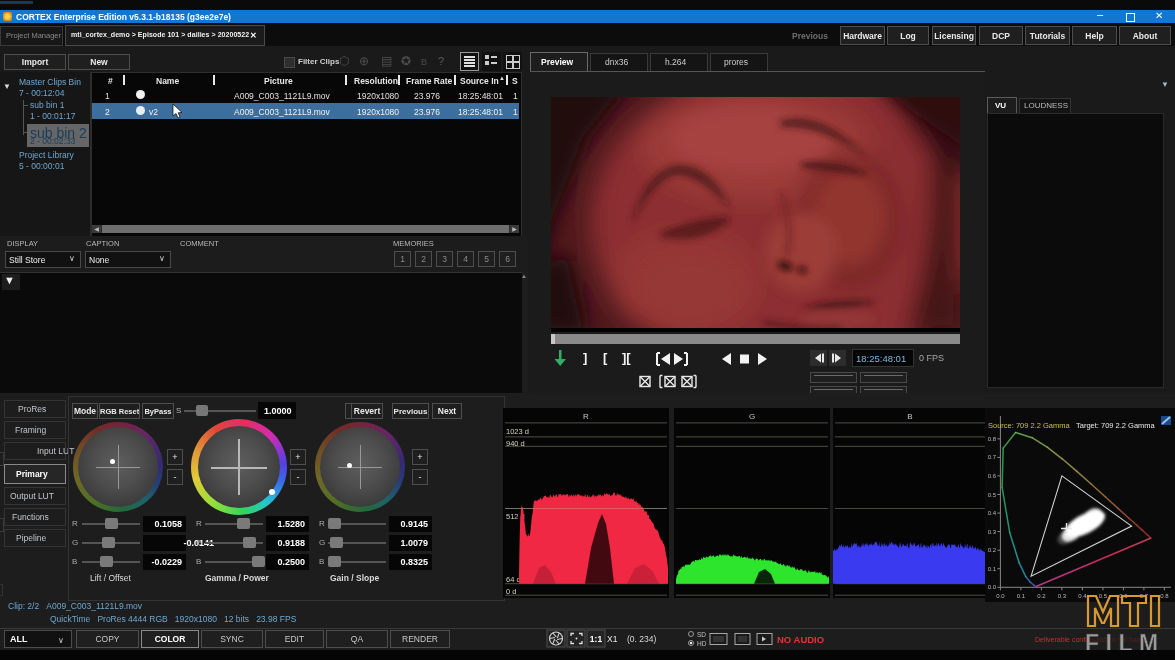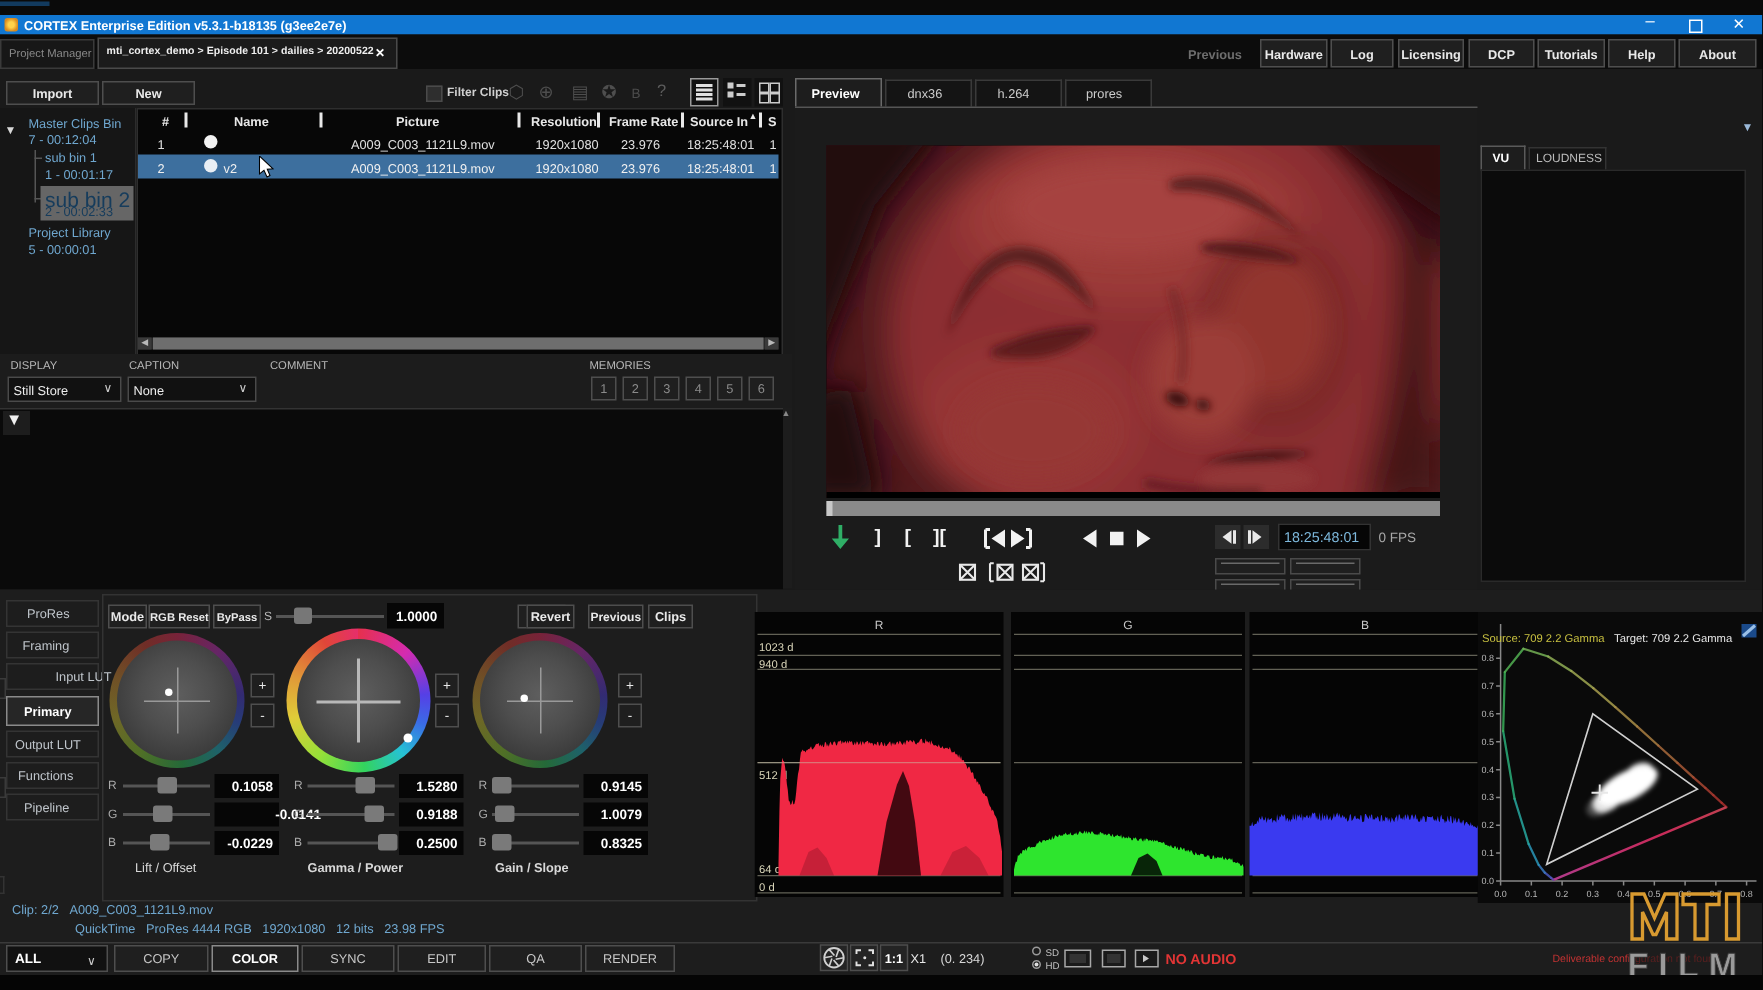--- a/index.html
+++ b/index.html
@@ -311,21 +311,21 @@
 <div class="btn" style="left:99px;top:403px;width:41px;height:16px;font-size:7.5px;font-weight:bold;line-height:15px;">RGB Reset</div>
 <div class="btn" style="left:142px;top:403px;width:32px;height:16px;font-size:7.5px;font-weight:bold;line-height:15px;">ByPass</div>
 <div class="lbl" style="left:176px;top:406px;font-size:8px;color:#bbb;">S</div>
 <div class="abs" style="left:184px;top:410px;width:72px;height:2px;background:#555;"></div>
 <div class="abs" style="left:196px;top:405px;width:12px;height:11px;background:#777;border-radius:2px;"></div>
 <div class="abs" style="left:258px;top:402px;width:38px;height:17px;background:#060606;"></div>
 <div class="lbl" style="left:264px;top:406px;font-size:9px;font-weight:bold;color:#fff;">1.0000</div>
 <div class="btn" style="left:309px;top:403px;width:32px;height:16px;font-size:8.5px;font-weight:bold;line-height:15px;margin-left:36px;">Save</div>
 <div class="btn" style="left:351px;top:403px;width:32px;height:16px;font-size:8.5px;font-weight:bold;line-height:15px;">Revert</div>
 <div class="btn" style="left:392px;top:403px;width:37px;height:16px;font-size:8px;font-weight:bold;line-height:15px;">Previous</div>
-<div class="btn" style="left:432px;top:403px;width:30px;height:16px;font-size:8.5px;font-weight:bold;line-height:15px;">Clips</div>
+<div class="btn" style="left:432px;top:403px;width:30px;height:16px;font-size:8.5px;font-weight:bold;line-height:15px;">Next</div>
 
 <div id="wheels"></div>
 
 <div class="abs" style="left:73px;top:422px;width:90px;height:90px;border-radius:50%;
 background:conic-gradient(from 0deg,#c2274f,#a22ca2 40deg,#4436b8 85deg,#2e55c2 110deg,#1f9aa8 140deg,#2aa84f 175deg,#7ab32e 215deg,#b3a32e 255deg,#b37a2e 290deg,#b33b2e 330deg,#c2274f 360deg);opacity:0.55;"></div>
 <div class="abs" style="left:78px;top:427px;width:80px;height:80px;border-radius:50%;
 background:radial-gradient(circle at 50% 45%,#5e5e5e 0%,#4e4e4e 40%,#383838 80%,#2e2e2e 100%);"></div>
 <div class="abs" style="left:96px;top:466.5px;width:44px;height:1px;background:#999;"></div>
 <div class="abs" style="left:117.5px;top:445px;width:1px;height:44px;background:#999;"></div>
 <div class="abs" style="left:110px;top:459px;width:5px;height:5px;border-radius:50%;background:#fff;"></div>

